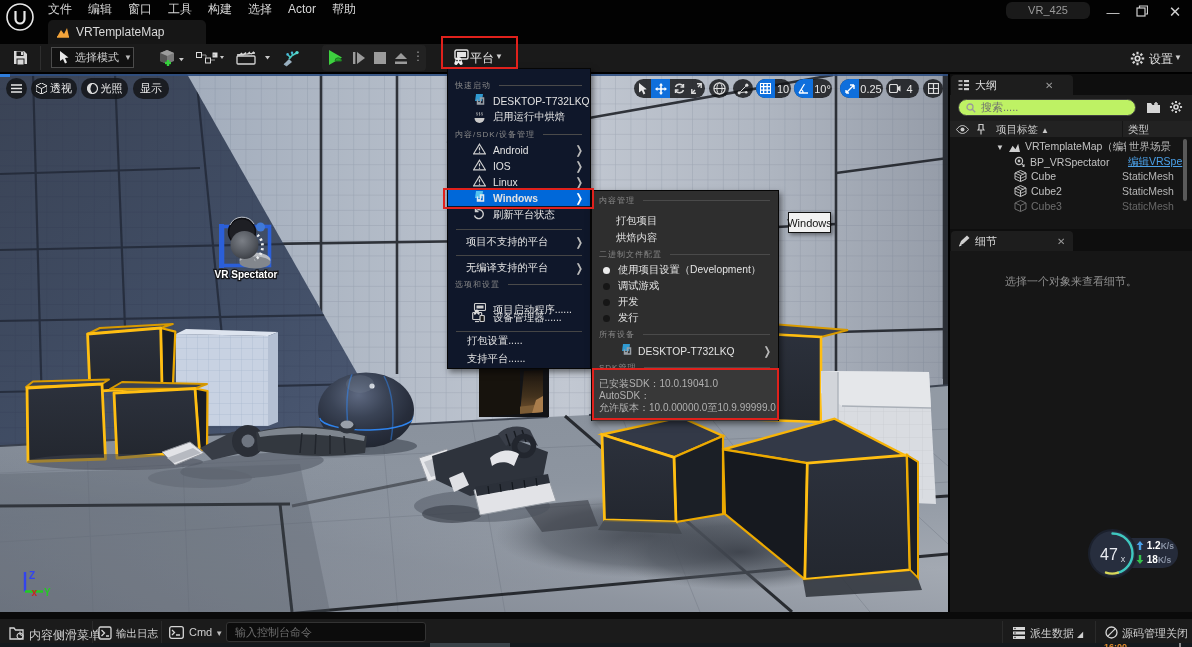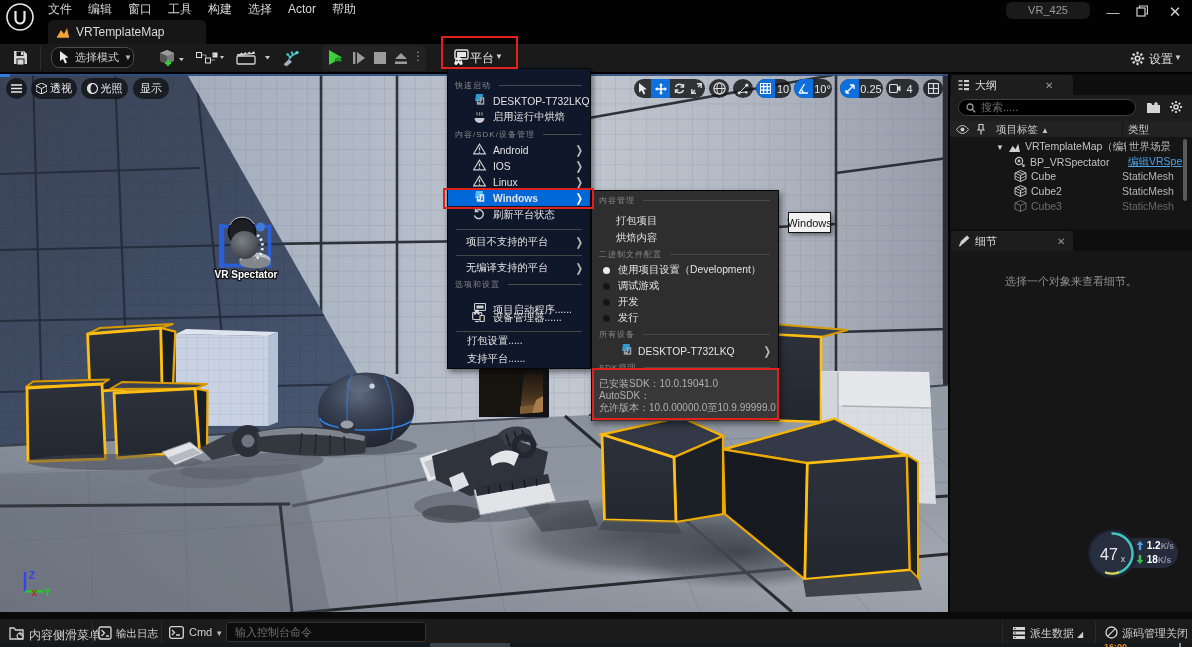--- a/index.html
+++ b/index.html
@@ -74,21 +74,21 @@
 
 <svg class="abs" style="left:13px;top:50px" width="15" height="15" viewBox="0 0 15 15">
  <path d="M1 1 h10 l3 3 v10 h-13 z" fill="#d8d8d8"></path>
     <rect x="3.5" y="1.5" width="7" height="4.5" fill="#1a1a1a"></rect>
     <rect x="8" y="2" width="2" height="3" fill="#d8d8d8"></rect>
     <rect x="3.5" y="8.5" width="8" height="6" fill="#1a1a1a"></rect>
     <rect x="4.5" y="9.5" width="6" height="5" fill="#d8d8d8"></rect>
 </svg>
 <div class="abs" style="left:40px;top:46px;width:1px;height:24px;background:#2e2e2e"></div>
 
-<div class="abs" style="left:51px;top:47px;width:83px;height:21px;background:#111;border:1px solid #4b4b4b;border-radius:8px;color:#d2d2d2;font-size:11px;display:flex;align-items:center">
+<div class="abs" style="left:51px;top:47px;width:83px;height:21px;background:#111;border:1px solid #4b4b4b;border-radius:0;color:#d2d2d2;font-size:11px;display:flex;align-items:center">
  <svg style="margin:0 5px 0 7px" width="11" height="13" viewBox="0 0 11 13">
       <path d="M1 0 L1 10 L4 8 L6 12.5 L8 11.5 L6 7 L9.5 6.5 Z" fill="#e8e8e8"></path>
     </svg>
  选择模式<span style="margin-left:5px;font-size:8px;color:#bbb">▼</span>
 </div>
 
 <svg class="abs" style="left:158px;top:49px" width="26" height="19" viewBox="0 0 26 19">
  <path d="M9 1 L16 4 L16 12 L9 15 L2 12 L2 4 Z" fill="#7a7a7a"></path>
     <path d="M9 1 L16 4 L9 7 L2 4 Z" fill="#9b9b9b"></path>
     <path d="M9 7 v8 L2 12 V4 Z" fill="#555"></path>
@@ -636,21 +636,21 @@
         <path d="M0.5 1 h4 M0.5 5 h4 M0.5 9 h4" stroke="#cfcfcf" stroke-width="1.4"></path>
         <rect x="6" y="0" width="5" height="2.2" fill="#cfcfcf"></rect>
         <rect x="6" y="4" width="5" height="2.2" fill="#cfcfcf"></rect>
         <rect x="6" y="8" width="5" height="2.2" fill="#cfcfcf"></rect>
       </svg>
   大纲
   <span style="margin-left:48px;color:#9a9a9a;font-size:10px">✕</span>
  </div>
 
  <div style="position:absolute;left:0;top:21px;width:242px;height:26px;background:#1d1d1d"></div>
- <div style="position:absolute;left:8px;top:25px;width:178px;height:17px;background:#000000;border:1px solid #404040;border-radius:9px;display:flex;align-items:center;color:#6f6f6f;font-size:11px">
+ <div style="position:absolute;left:8px;top:25px;width:178px;height:17px;background:#bef264;border:1px solid #404040;border-radius:9px;display:flex;align-items:center;color:#6f6f6f;font-size:11px">
   <svg width="10" height="10" viewBox="0 0 10 10" style="margin:0 5px 0 7px">
         <circle cx="4" cy="4" r="3" fill="none" stroke="#9a9a9a" stroke-width="1.3"></circle>
         <line x1="6.3" y1="6.3" x2="9.2" y2="9.2" stroke="#9a9a9a" stroke-width="1.3"></line>
       </svg>搜索.....
  </div>
  <svg style="position:absolute;left:196px;top:27px" width="15" height="13" viewBox="0 0 15 13">
       <path d="M1 2 h4 l1.5 2 H14 v8 H1 Z" fill="#d5d5d5"></path>
       <path d="M10 5 v-4 m-2 2 h4" stroke="#d5d5d5" stroke-width="1.5"></path>
     </svg>
  <svg style="position:absolute;left:219px;top:26px" width="14" height="14" viewBox="0 0 15 15">

